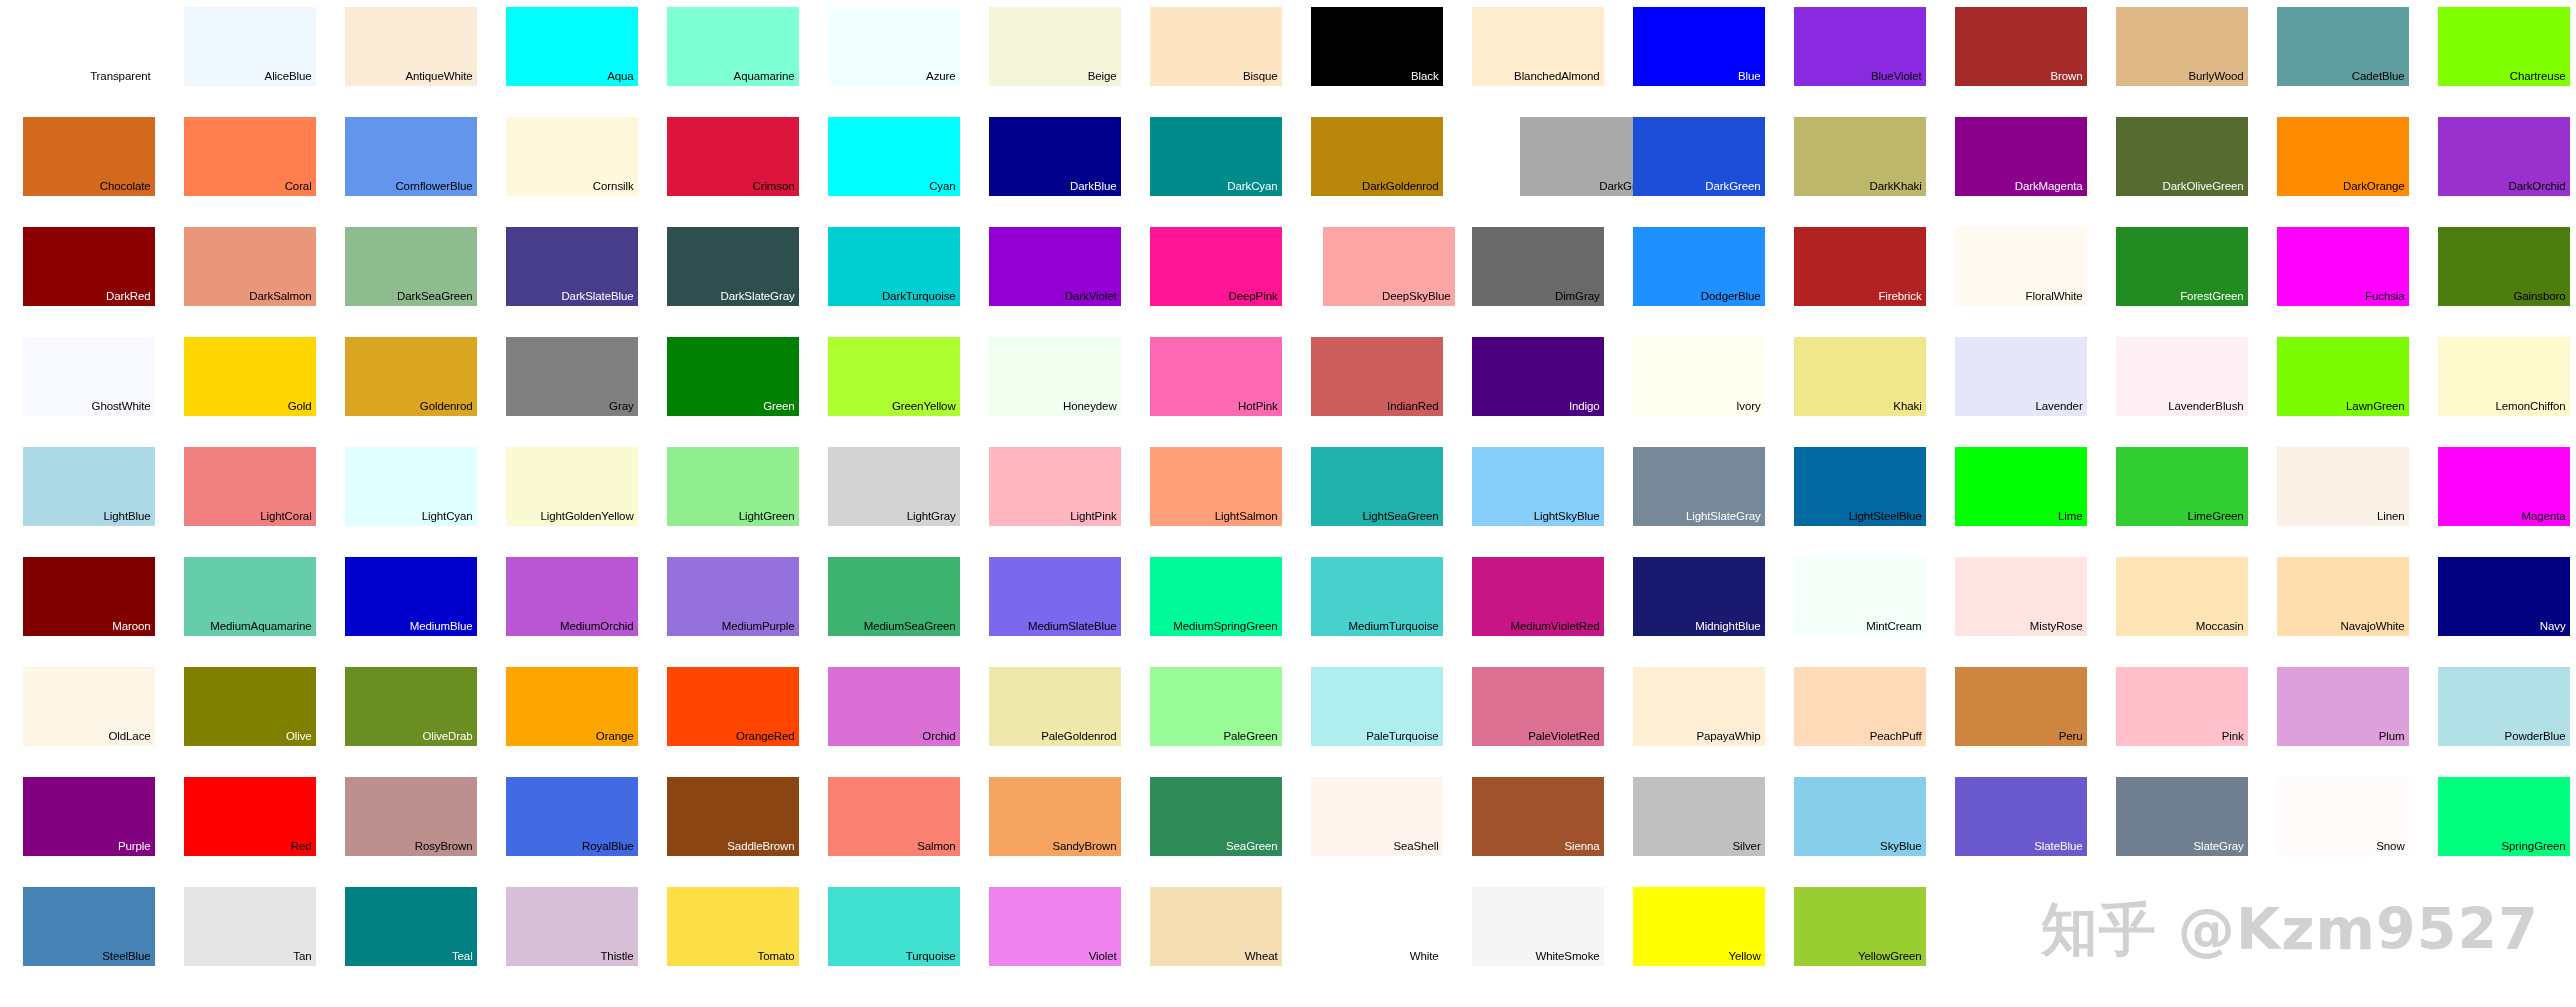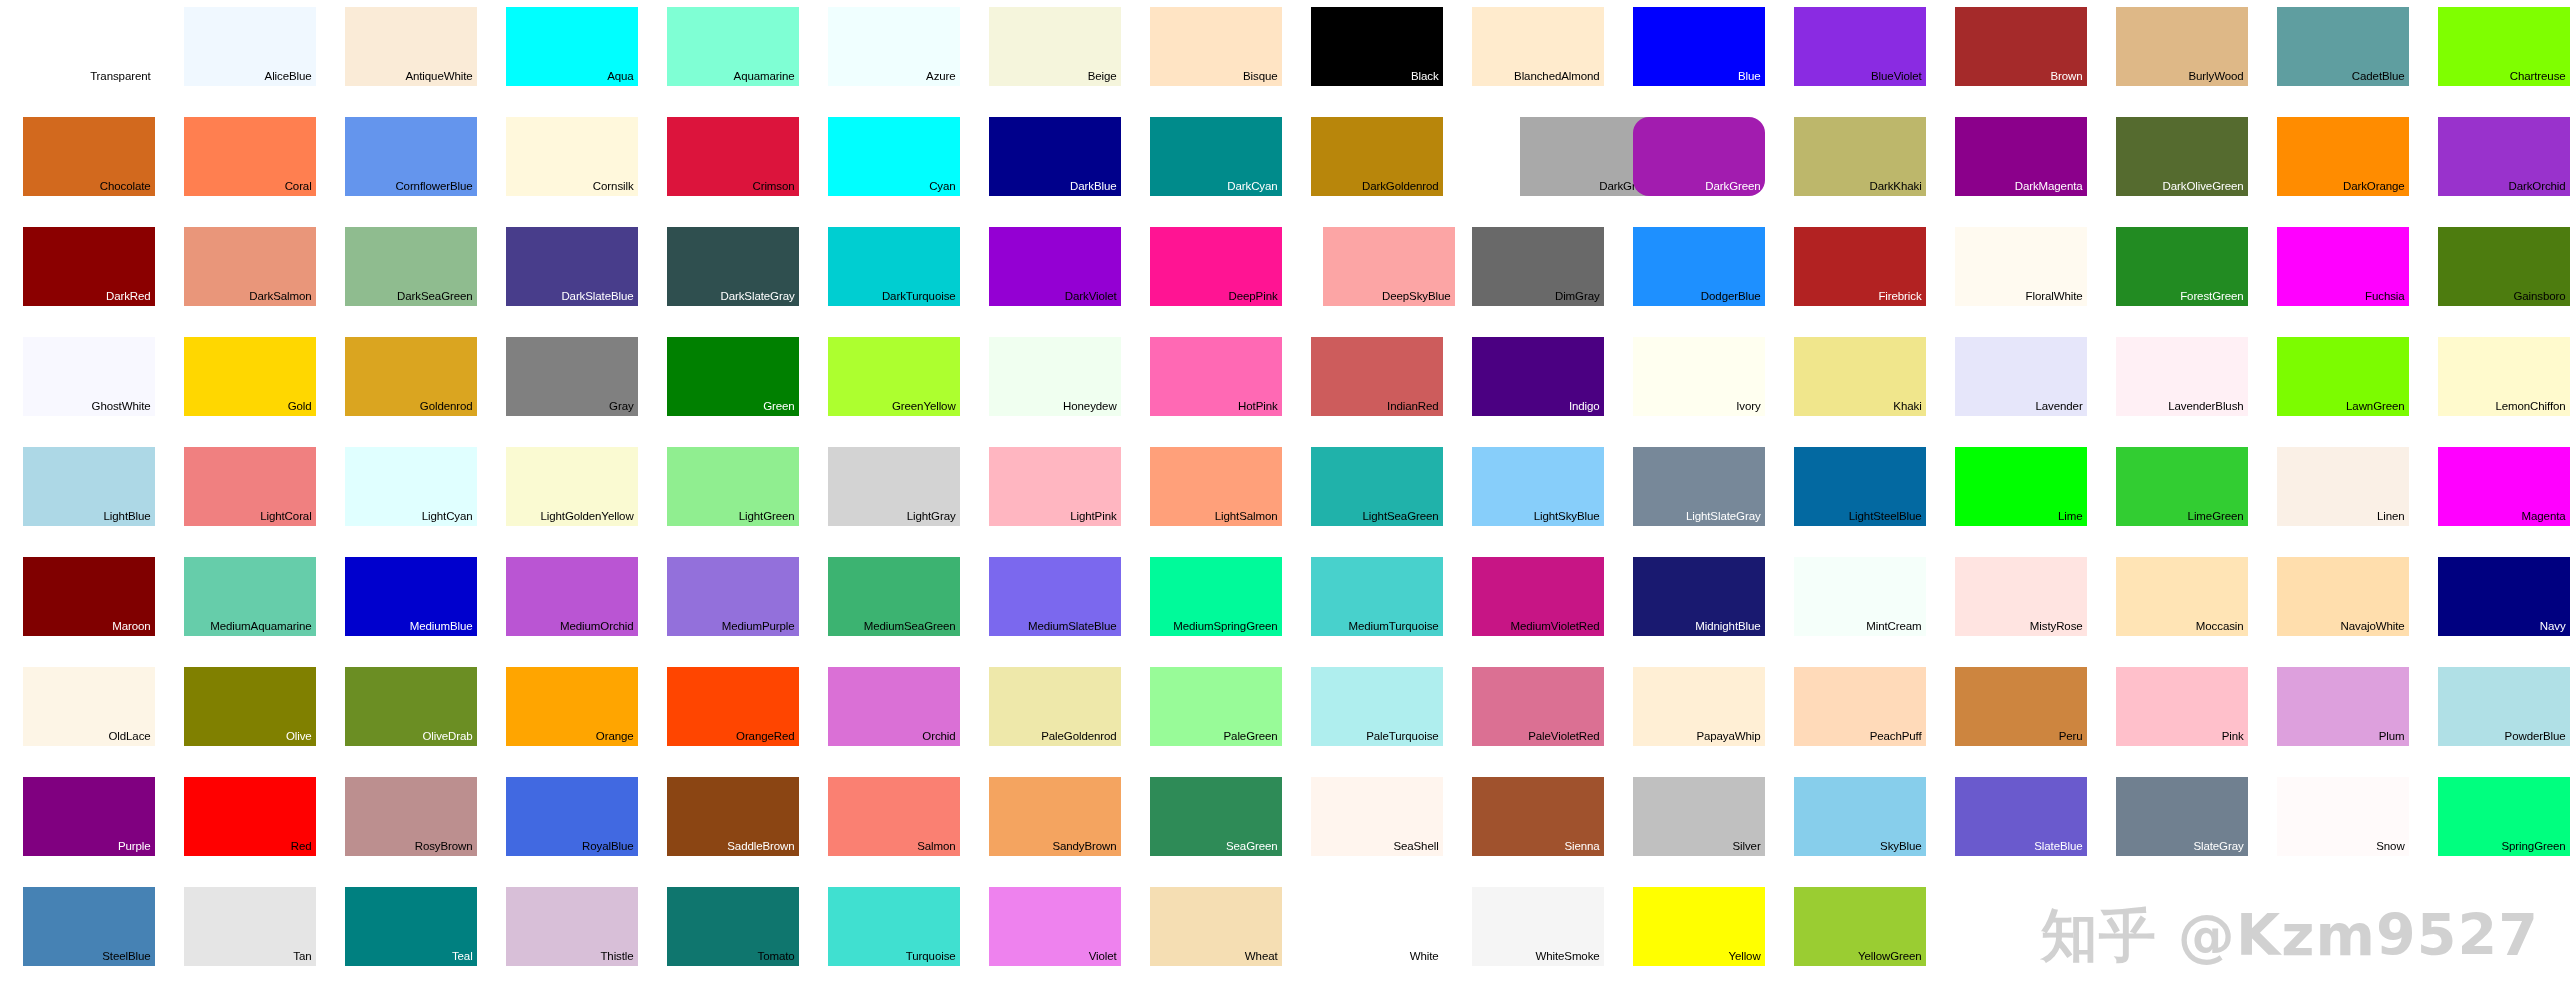--- a/index.html
+++ b/index.html
@@ -54,21 +54,21 @@
   }
   .label-dark  { color: #000000; }
   .label-light { color: #ffffff; }
 
   
   .swatch-box.is-transparent { background: transparent; }
 
   #watermark {
     position: absolute;
     right: 37px;
-    bottom: 32px;
+    bottom: 38px;
     font-size: 57px;
     font-weight: bold;
     color: #c9c9c9;
     opacity: 0.85;
     letter-spacing: 1.1px;
     white-space: nowrap;
     font-family: "DejaVu Sans", sans-serif;
     pointer-events: none;
     text-shadow: 1.1px 1.1px 0 #ffffff;
   }
@@ -201,21 +201,21 @@
       <div class="swatch-box" style="background: rgb(184, 134, 11);">
         <span class="swatch-label label-dark">DarkGoldenrod</span>
       </div>
     </div>
     <div class="swatch-cell">
       <div class="swatch-box" style="background: rgb(169, 169, 169); margin-left: 48px;">
         <span class="swatch-label label-dark">DarkGray</span>
       </div>
     </div>
     <div class="swatch-cell">
-      <div class="swatch-box" style="background: #a21caf; border-radius: 16px;">
+      <div class="swatch-box" style="background: #1d4ed8;">
         <span class="swatch-label label-light">DarkGreen</span>
       </div>
     </div>
     <div class="swatch-cell">
       <div class="swatch-box" style="background: rgb(189, 183, 107);">
         <span class="swatch-label label-dark">DarkKhaki</span>
       </div>
     </div>
     <div class="swatch-cell">
       <div class="swatch-box" style="background: rgb(139, 0, 139);">
@@ -731,21 +731,21 @@
       <div class="swatch-box" style="background: rgb(0, 128, 128);">
         <span class="swatch-label label-light">Teal</span>
       </div>
     </div>
     <div class="swatch-cell">
       <div class="swatch-box" style="background: rgb(216, 191, 216);">
         <span class="swatch-label label-dark">Thistle</span>
       </div>
     </div>
     <div class="swatch-cell">
-      <div class="swatch-box" style="background: #0f766e;">
+      <div class="swatch-box" style="background: #fde047;">
         <span class="swatch-label label-dark">Tomato</span>
       </div>
     </div>
     <div class="swatch-cell">
       <div class="swatch-box" style="background: rgb(64, 224, 208);">
         <span class="swatch-label label-dark">Turquoise</span>
       </div>
     </div>
     <div class="swatch-cell">
       <div class="swatch-box" style="background: rgb(238, 130, 238);">

